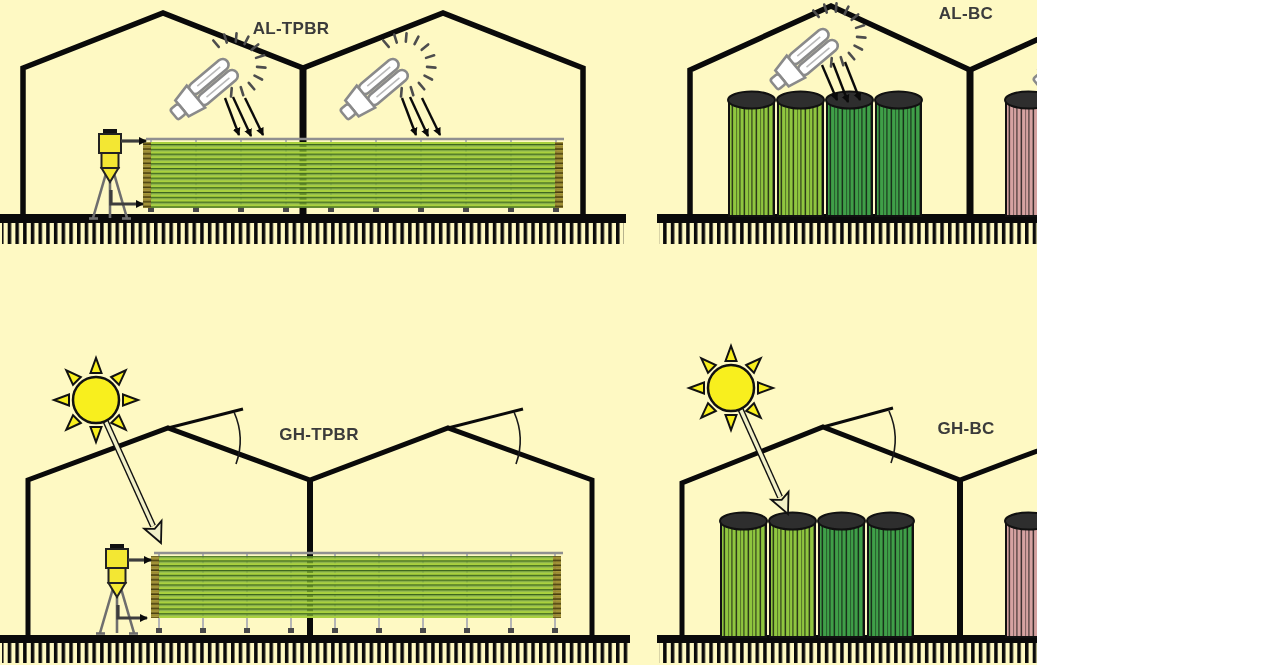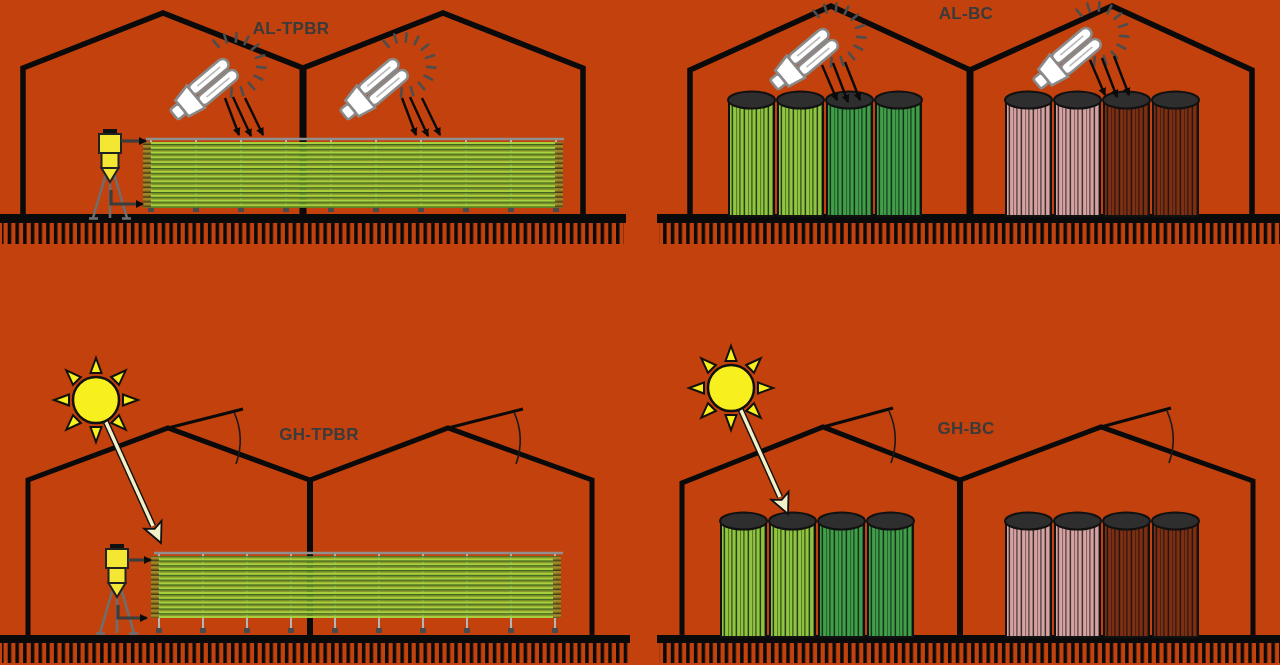--- a/index.html
+++ b/index.html
@@ -1,16 +1,16 @@
 <!DOCTYPE html>
 <html style="--sun_core: #F8EF1E; --sun_beam: #F1F0C8; --tank_yellow: #F3E733; --lid_dark: #2E2E2E; --col_light_green: #8FC63F; --col_dark_green: #3F9F48; --col_pink: #D5A2A1; --col_brown: #7C2F13; --tube_shadow: #3E661E; --tube_mid: #67992C; --tube_light: #A9D13E; --cap_olive: #9D8C2C; --structure_black: #0A0A0A; --frame_gray: #B5B5B5; --lamp_gray: #8A8A8A; --label_gray: #3B3B3B;"><head>
 <meta charset="utf-8">
 <style>
   html,body{margin:0;padding:0;background:#fff;}
-  #stage{position:relative;width:1280px;height:665px;background:#c2410c;overflow:hidden;
+  #stage{position:relative;width:1037px;height:665px;background:#fef9c3;overflow:hidden;
          font-family:"Liberation Sans",sans-serif;}
   #stage svg.panel{position:absolute;display:block;}
   #p1{left:0;top:0;}
   #p2{left:640px;top:0;}
   #p3{left:0;top:330px;}
   #p4{left:640px;top:330px;}
   .lbl{font:600 17px "Liberation Sans",sans-serif;fill:#3b3b3b;letter-spacing:.3px;}
   .bld{fill:none;stroke:#0a0a0a;stroke-width:5.5;stroke-linejoin:miter;}
   .bldg{fill:none;stroke:#0a0a0a;stroke-width:5;stroke-linejoin:miter;}
   .post{stroke:#0a0a0a;}

